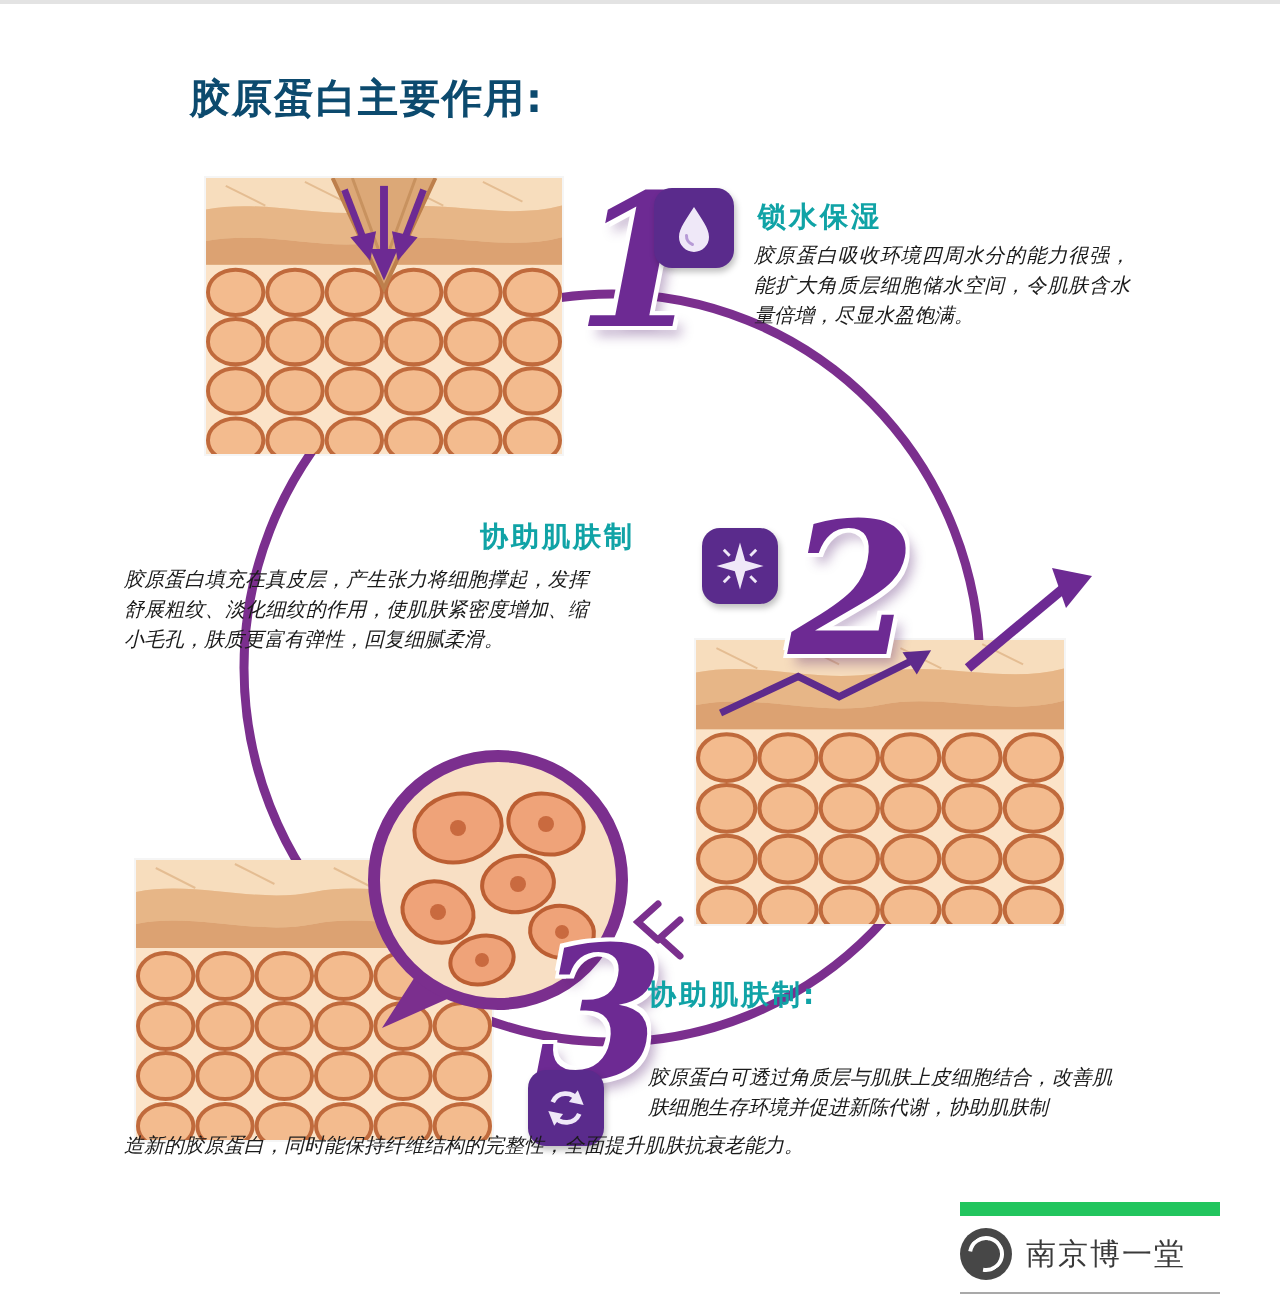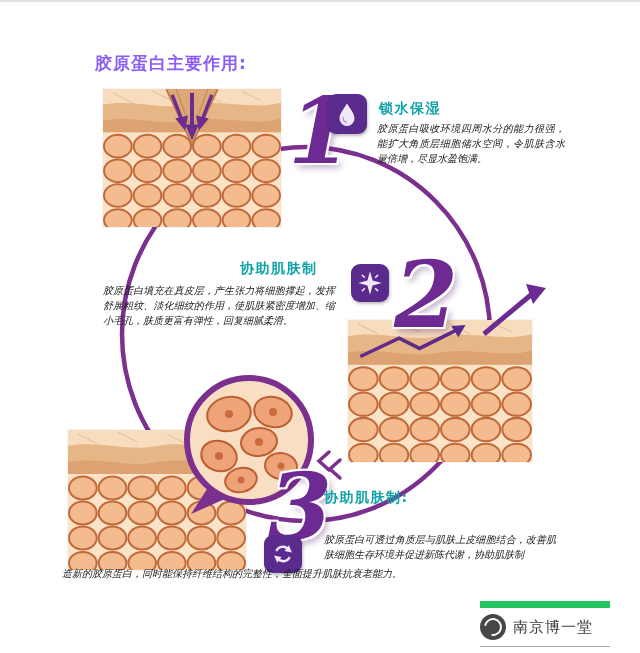--- a/index.html
+++ b/index.html
@@ -3,21 +3,21 @@
 <meta charset="utf-8">
 <style>
   html,body { margin:0; padding:0; background:#fff; }
   .canvas {
     position:relative; width:640px; height:653px; background:#ffffff;
     overflow:hidden; font-family:"DejaVu Sans", sans-serif;
     border-top:2px solid #e3e3e3;
   }
   .page-title {
     position:absolute; left:95px; top:34px; z-index:3;
-    font-size:17px; font-weight:bold; color:#8b5cf6; letter-spacing:1px;margin-top:16px;
+    font-size:20px; font-weight:bold; color:#0c4a6e; letter-spacing:1px;
   }
   .ring-svg { position:absolute; left:0; top:0; z-index:0; }
   .illus { position:absolute; z-index:1; box-shadow:0 0 0 1px rgba(0,0,0,0.04); }
   #illus1 { left:103px; top:87px;  width:178px; height:138px; }
   #illus2 { left:348px; top:318px; width:184px; height:142px; }
   #illus3 { left:68px;  top:428px; width:178px; height:140px; }
   .big-num {
     position:absolute; z-index:2;
     font-family:"DejaVu Serif", serif; font-style:italic; font-weight:bold;
     font-size:92px; line-height:0.9; color:#6D2A93;
@@ -41,21 +41,21 @@
     color:#10A3A6; letter-spacing:1.5px;
   }
   #heading1 { left:379px; top:98px; }
   #heading2 { left:240px; top:258px; }
   #heading3 { left:324px; top:487px; }
   .body-text {
     position:absolute; z-index:3; font-size:10px; line-height:1.52;
     color:#1a1a1a; text-align:justify;font-style:italic;
   }
   #body1 { left:377px; top:119px; width:188px; }
-  #body2 { left:62px;  top:281px; width:232px;margin-left:41px; }
+  #body2 { left:62px;  top:281px; width:232px; }
   #body3 { left:324px; top:508px; width:232px;margin-top:22px; }
   #body3cont { left:62px; top:564px; width:398px; }
   .cell-circle { position:absolute; left:181px; top:368px; z-index:2; }
   .arrow-ext { position:absolute; left:476px; top:278px; z-index:2; }
   .watermark {
     position:absolute; left:480px; top:599px; width:130px; z-index:3;
     border-top:7px solid #22c55e; border-bottom:1px solid #a9a9a9;
     padding:6px 0; display:flex; align-items:center; gap:7px;
   }
   .wm-logo {

